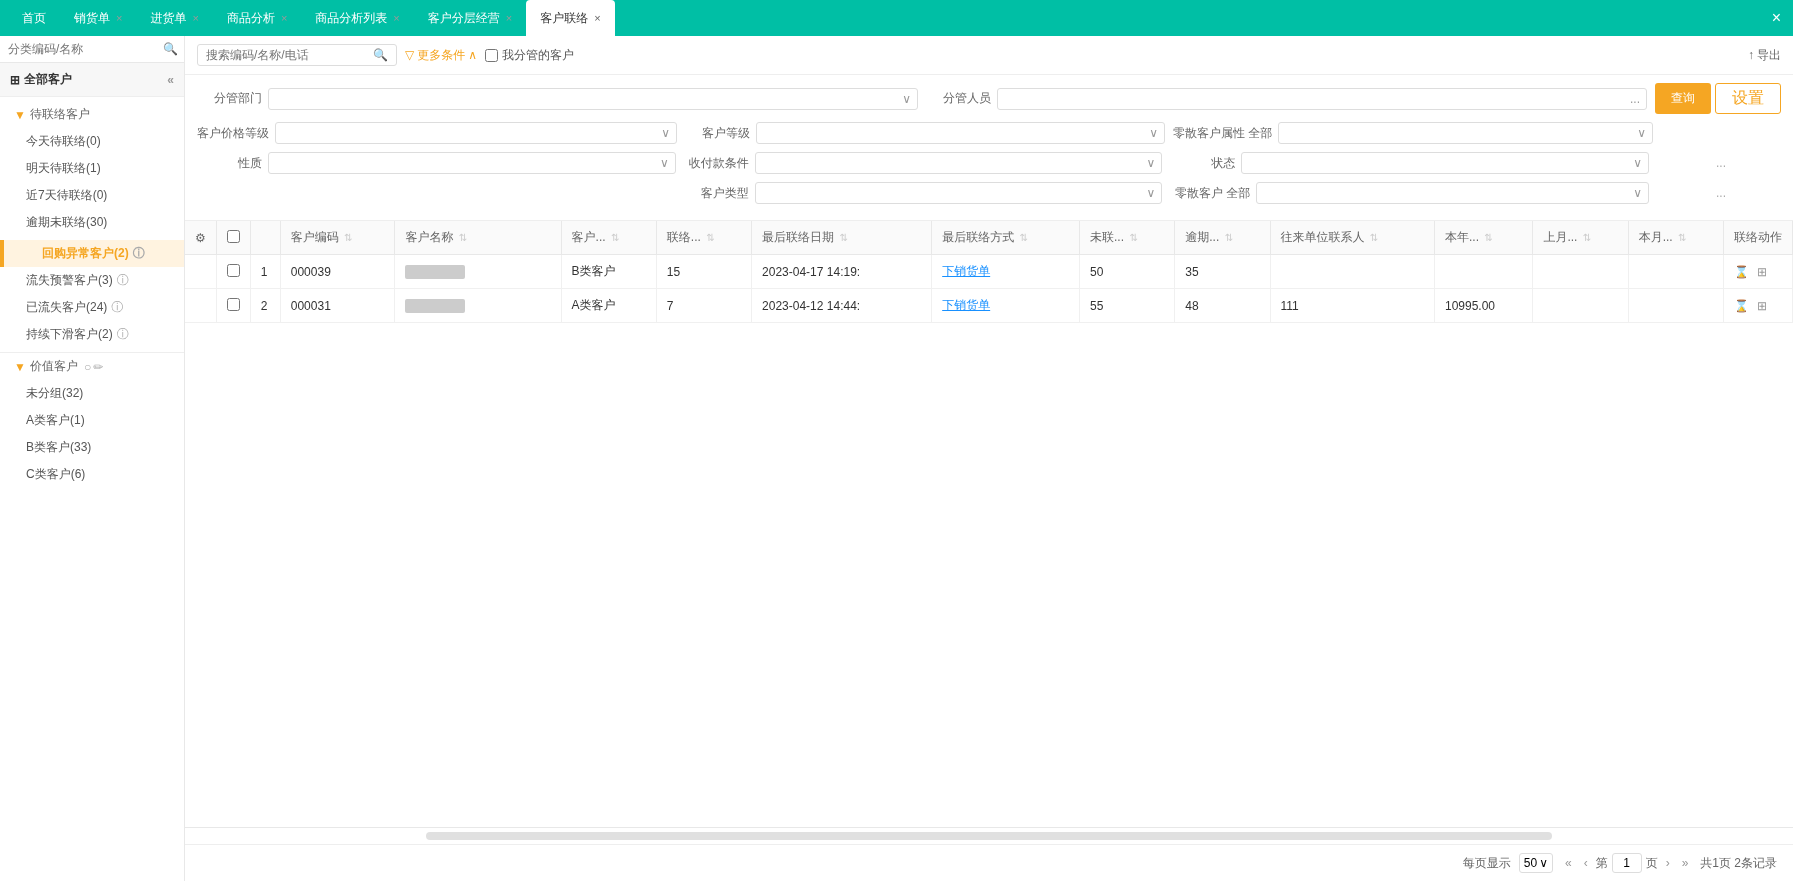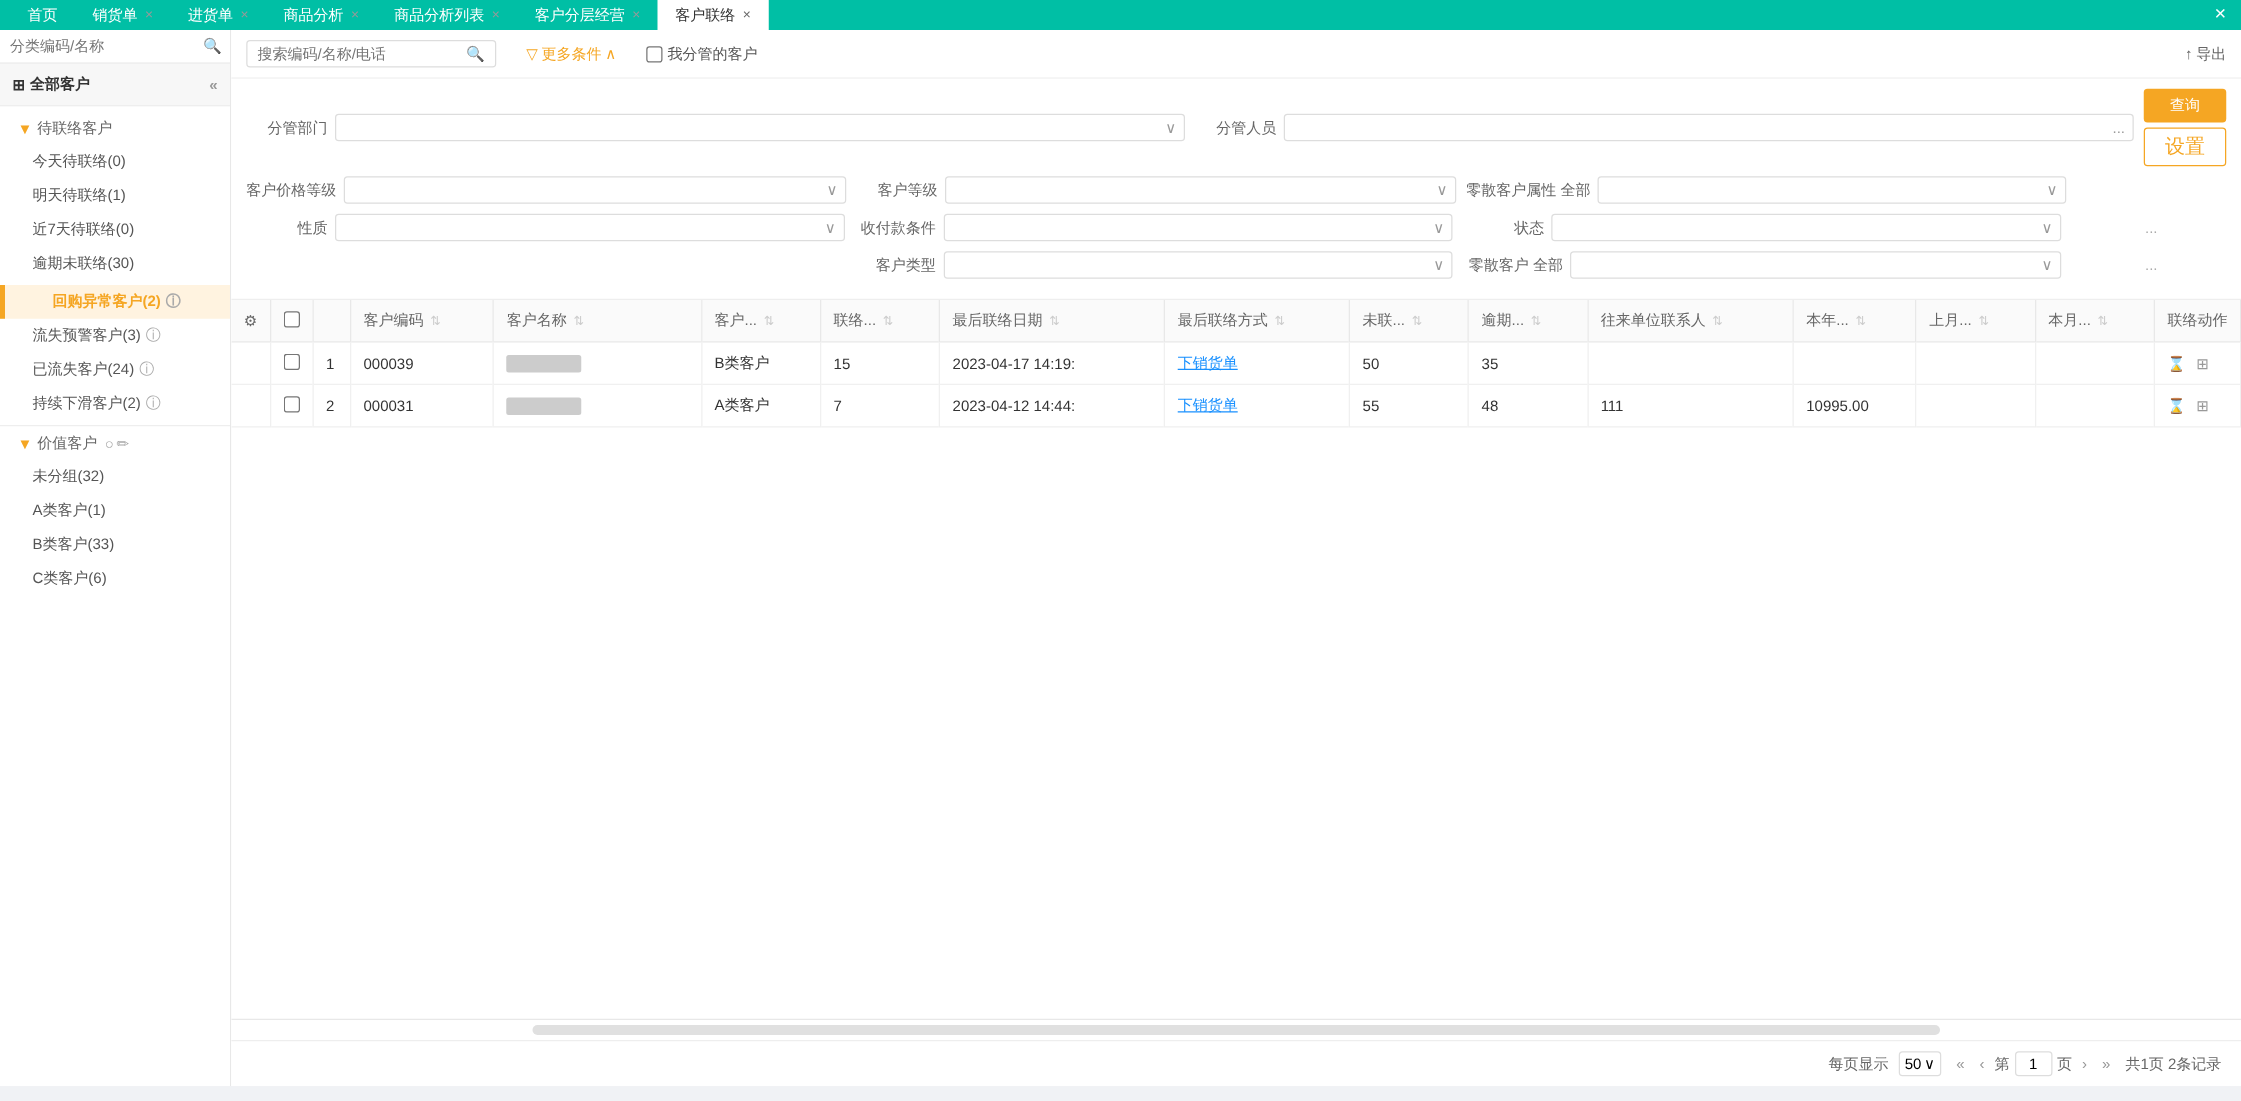--- a/index.html
+++ b/index.html
@@ -1,20 +1,20 @@
 <!DOCTYPE html>
 <html><head>
   <meta charset="utf-8">
   <style>
     * { box-sizing: border-box; margin: 0; padding: 0; font-family: 'Microsoft YaHei', sans-serif; font-size: 12px; }
     body { background: #f0f2f5; overflow: hidden; }
 
     
     .top-nav {
-      display: flex; align-items: center; background: #00bfa5; height: 24px; padding: 0 8px;
+      display: flex; align-items: center; background: #00bfa5; height: 36px; padding: 0 8px;
       color: white; position: relative;
     }
     .top-nav-item {
       padding: 0 14px; height: 36px; display: flex; align-items: center; cursor: pointer;
       color: white; font-size: 13px; position: relative;
     }
     .top-nav-item.active { background: white; color: #333; border-radius: 4px 4px 0 0; }
     .top-nav-item .close-x { margin-left: 6px; font-size: 11px; color: #999; }
     .top-nav-item.active .close-x { color: #666; }
     .nav-close-btn { position: absolute; right: 12px; top: 50%; transform: translateY(-50%); color: white; cursor: pointer; font-size: 16px; }
@@ -66,21 +66,21 @@
     }
 
     
     .content-area {
       flex: 1; display: flex; flex-direction: column; overflow: hidden; background: white;
     }
 
     
     .filter-bar {
       display: flex; align-items: center; padding: 8px 12px; border-bottom: 1px solid #eee;
-      background: white; flex-wrap: nowrap; gap: 24px;
+      background: white; flex-wrap: nowrap; gap: 8px;
     }
     .filter-search-box {
       display: flex; align-items: center; border: 1px solid #ddd; border-radius: 3px;
       padding: 3px 8px; min-width: 200px;
     }
     .filter-search-box input { border: none; outline: none; font-size: 12px; flex: 1; }
     .filter-more-btn {
       display: flex; align-items: center; gap: 3px; color: #f5a623; cursor: pointer; font-size: 12px;
     }
     .filter-checkbox-label { display: flex; align-items: center; gap: 4px; font-size: 12px; color: #555; }
@@ -98,21 +98,21 @@
     }
     .filter-label { color: #666; white-space: nowrap; min-width: 65px; text-align: right; font-size: 12px; }
     .filter-input {
       flex: 1; border: 1px solid #ddd; border-radius: 3px; padding: 3px 6px;
       font-size: 12px; outline: none; color: #333;
     }
     .filter-select {
       flex: 1; display: flex; align-items: center; border: 1px solid #ddd; border-radius: 3px;
       padding: 3px 6px; font-size: 12px; color: #999; cursor: pointer; justify-content: space-between;
     }
-    .filter-actions { display: flex; flex-direction: column; gap: 4px; }
+    .filter-actions { display: flex; flex-direction: row; gap: 4px; }
     .btn-query {
       background: #f5a623; color: white; border: none; border-radius: 3px;
       padding: 5px 16px; cursor: pointer; font-size: 12px;
     }
     .btn-settings {
       background: white; color: #f5a623; border: 1px solid #f5a623; border-radius: 3px;
       padding: 4px 16px; cursor: pointer; font-size: 16px;
     }
 
     

